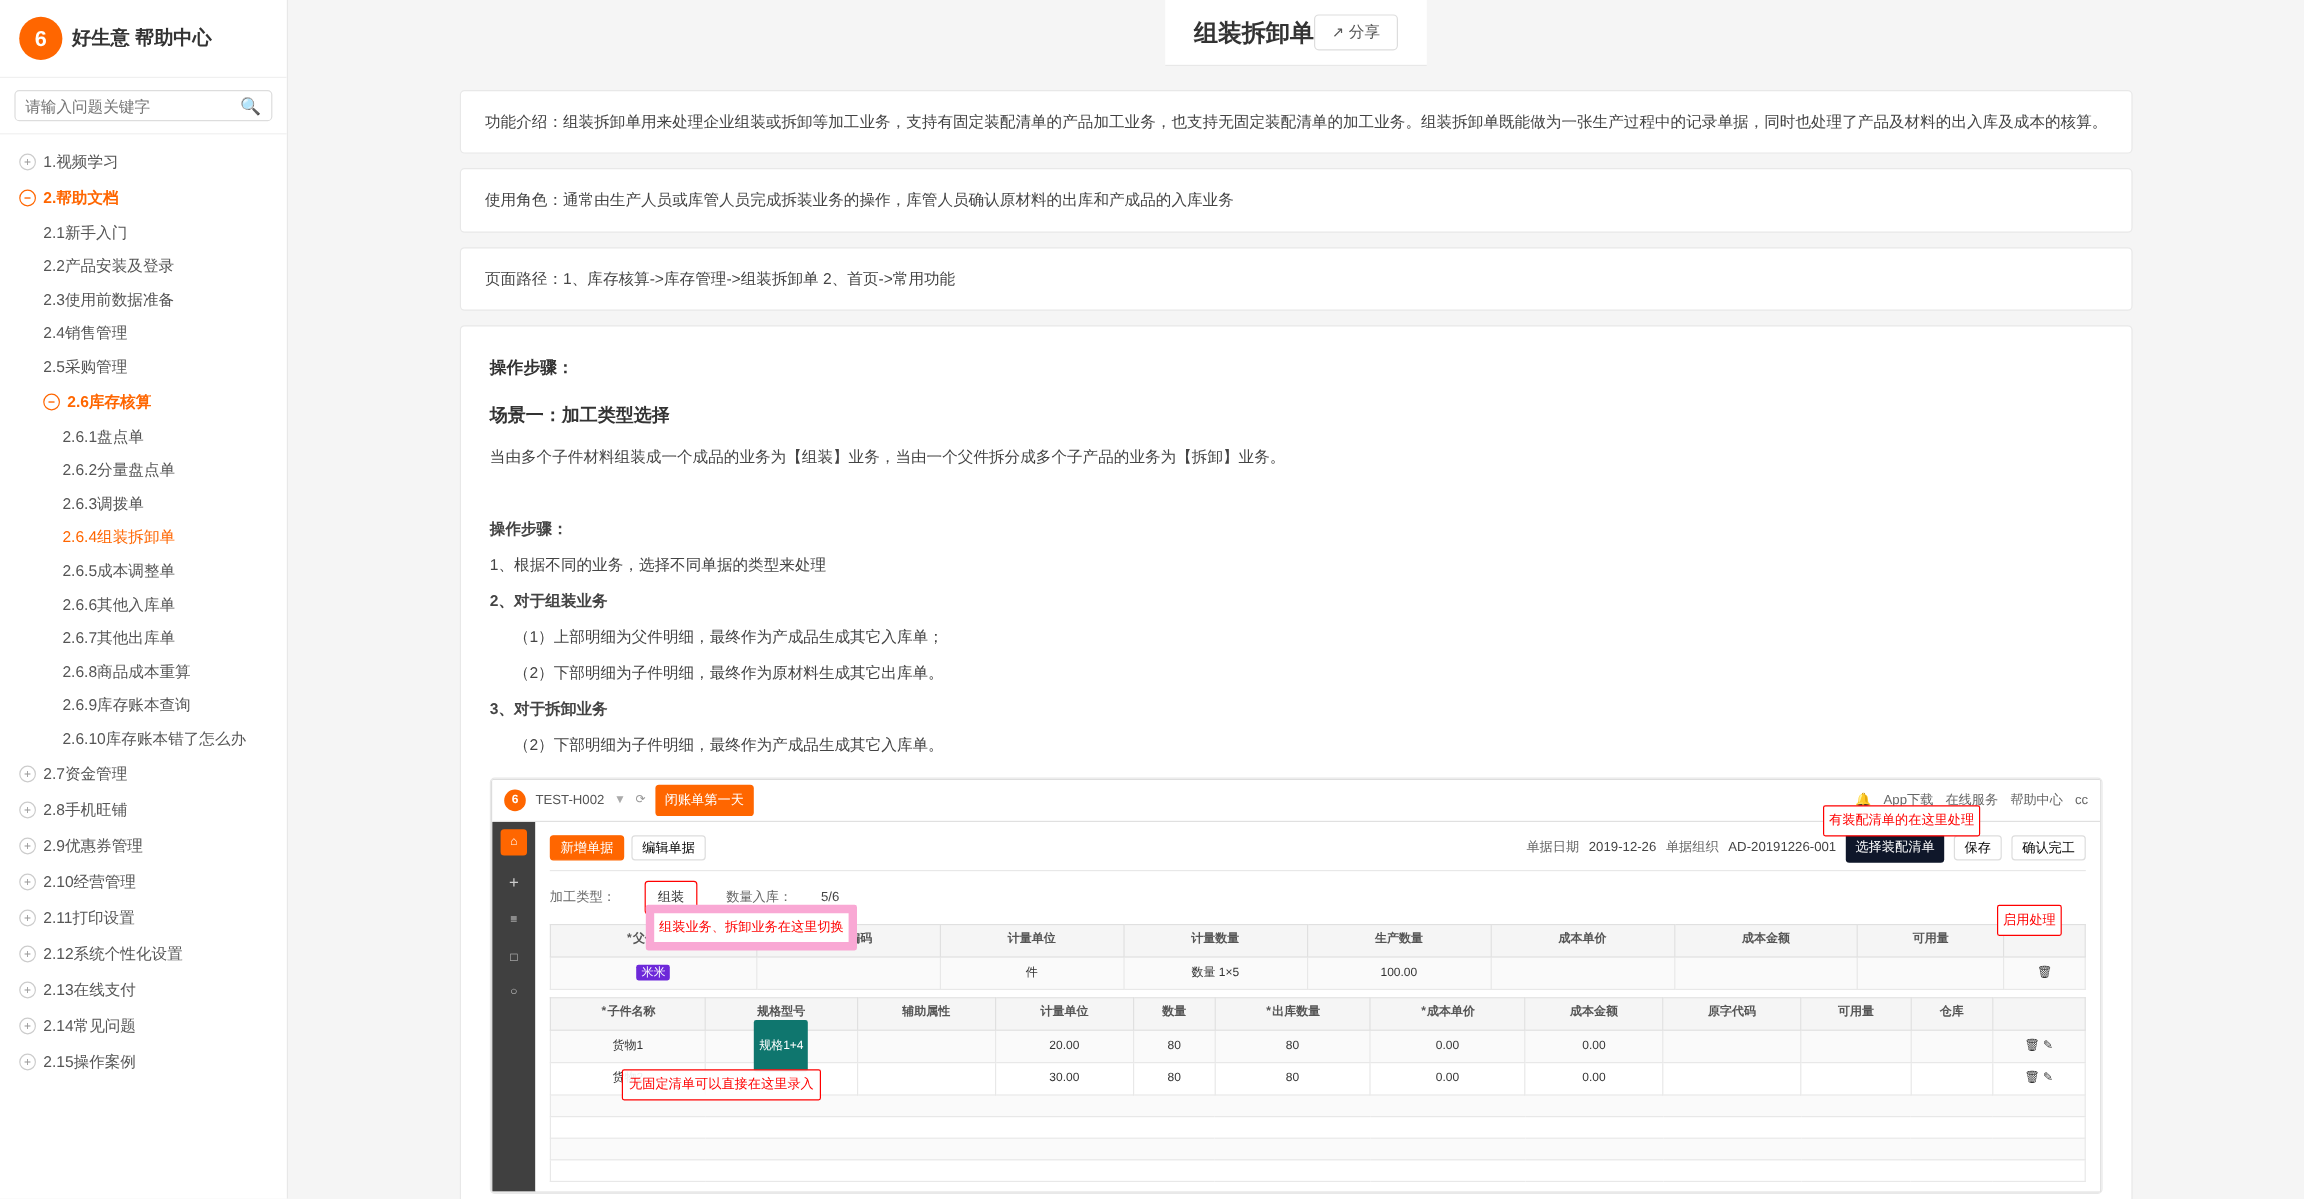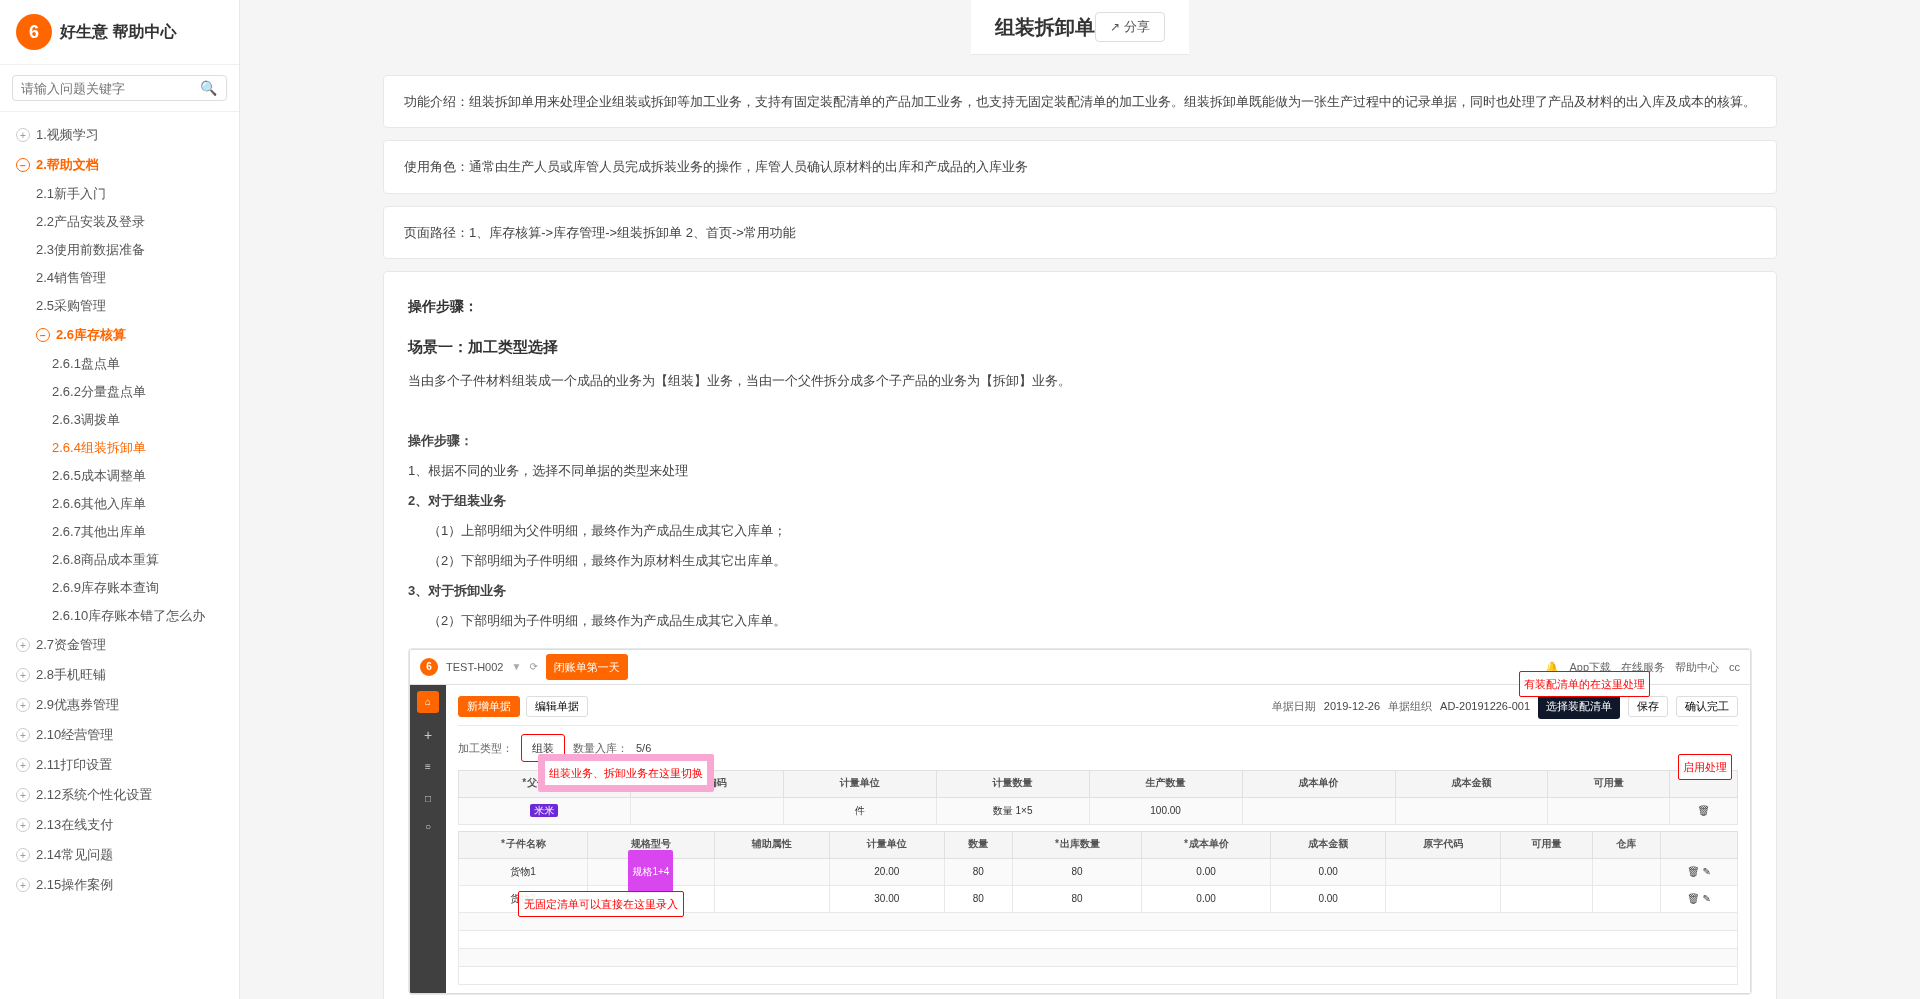--- a/index.html
+++ b/index.html
@@ -456,29 +456,29 @@
 
                   <div style="position:relative; display:flex; align-items:center; gap:4px;">
                     <div style="background:#0f172a; color:#fff; border-radius:3px; padding:2px 8px; font-size:11px; white-space:nowrap;">选择装配清单</div>
                     <div style="position:absolute; top:-22px; right:-30px; color:red; font-size:11px; white-space:nowrap; border:1px solid red; background:#fff; padding:1px 4px; border-radius:2px;">有装配清单的在这里处理</div>
                   </div>
                   <button class="app-toolbar-btn">保存</button>
                   <button class="app-toolbar-btn">确认完工</button>
                 </div>
               </div>
 
-              <div style="display:flex; align-items:center; gap:8px; margin-bottom:8px; font-size:11px; position:relative;">
+              <div style="display:flex; align-items:center; gap:24px; margin-bottom:8px; font-size:11px; position:relative;">
                 <span style="color:#666;">加工类型：</span>
                 <span style="border:1px solid red; padding:2px 10px; border-radius:3px; color:#333; cursor:pointer;">组装</span>
                 <span style="color:#666;">数量入库：</span>
                 <span>5/6</span>
 
                 <div style="position:absolute; left:80px; top:20px; color:red; font-size:11px; border:7px solid #f9a8d4; background:#fff; padding:1px 4px; border-radius:2px; white-space:nowrap;">组装业务、拆卸业务在这里切换</div>
 
-                <div style="position:absolute; right:6px; top:20px; color:red; font-size:11px; border:1px solid red; background:#fff; padding:1px 4px; border-radius:2px; white-space:nowrap;">启用处理</div>
+                <div style="position:absolute; right:20px; top:20px; color:red; font-size:11px; border:1px solid red; background:#fff; padding:1px 4px; border-radius:2px; white-space:nowrap;">启用处理</div>
               </div>
 
               <table class="app-table" style="margin-bottom:6px;">
                 <thead>
                   <tr>
                     <th>*父件名称</th>
                     <th>父件编码</th>
                     <th>计量单位</th>
                     <th>计量数量</th>
                     <th>生产数量</th>
@@ -517,21 +517,21 @@
                       <th>成本金额</th>
                       <th>原字代码</th>
                       <th>可用量</th>
                       <th>仓库</th>
                       <th></th>
                     </tr>
                   </thead>
                   <tbody>
                     <tr>
                       <td>货物1</td>
-                      <td><span style="background:#d946ef; color:#fff; padding:16px 4px; border-radius:2px;">规格1+4</span></td>
+                      <td><span style="background:#0f766e; color:#fff; padding:16px 4px; border-radius:2px;">规格1+4</span></td>
                       <td></td>
                       <td>20.00</td>
                       <td>80</td>
                       <td>80</td>
                       <td>0.00</td>
                       <td>0.00</td>
                       <td></td>
                       <td></td>
                       <td></td>
                       <td>🗑 ✎</td>

